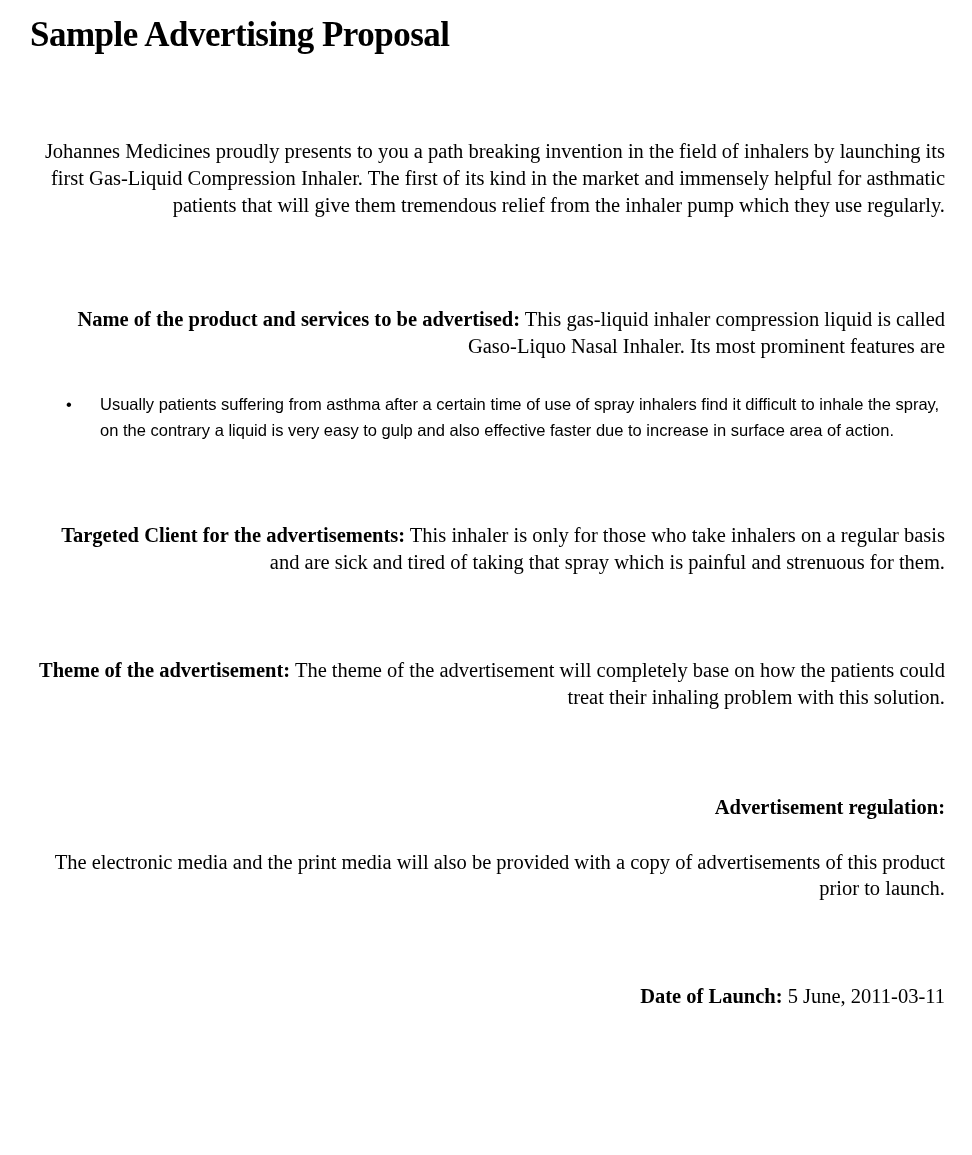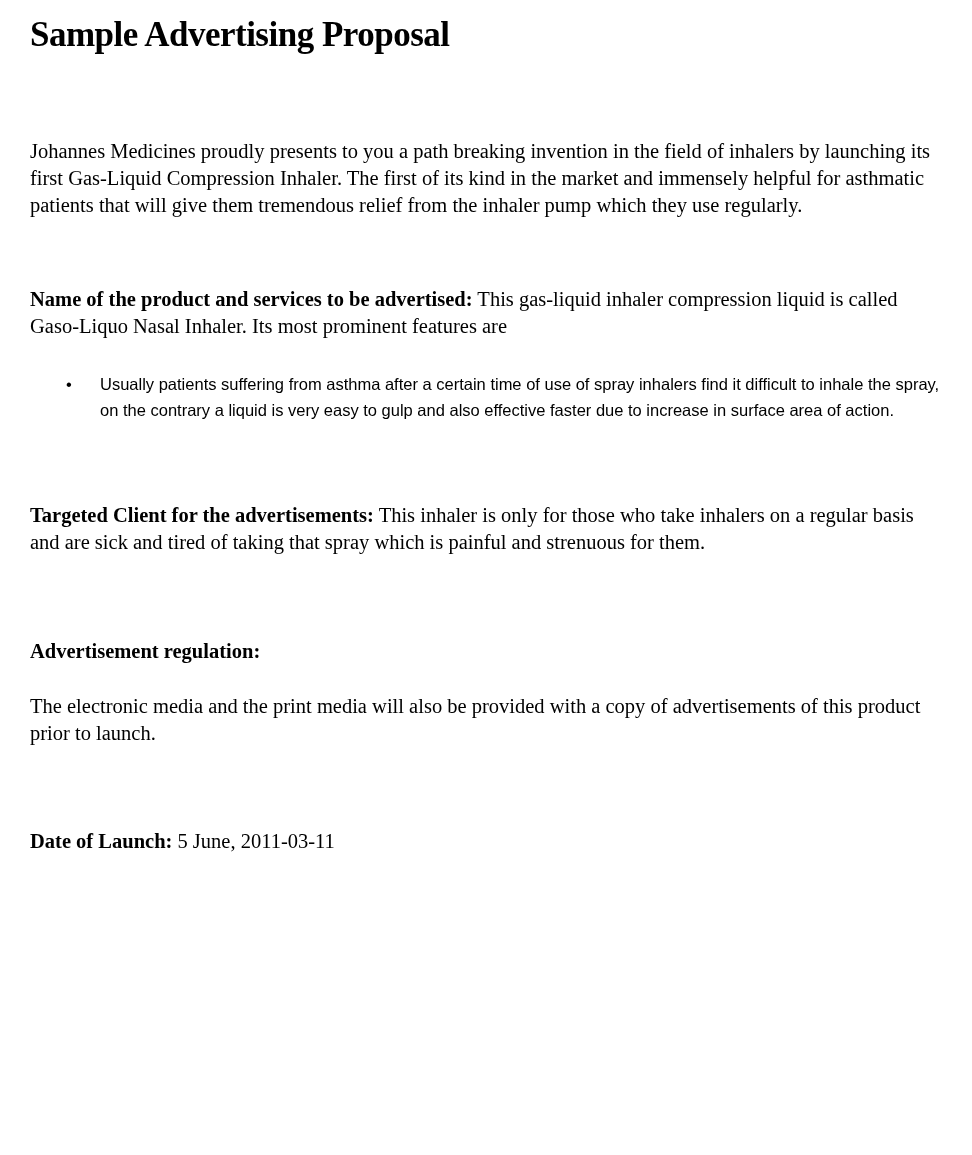--- a/index.html
+++ b/index.html
@@ -16,24 +16,24 @@
     color: #000000;
   }
   h1.doc-title {
     margin: 0;
     font-size: 35px;
     line-height: 42px;
     letter-spacing: -0.5px;
     font-weight: bold;
     font-family: "Liberation Serif", serif;
   }
-  p { margin: 0; }
+  p { margin: 0; text-align: right; }
   .lead { font-weight: bold; }
   .intro       { margin-top: 82px; }
-  .product     { margin-top: 68px; }
+  .product     { margin-top: 88px; }
   ul.features {
     margin: 31px 0 0 0;
     padding: 0 0 0 70px;
     list-style: none;
     font-family: "Liberation Sans", sans-serif;
     font-size: 16.5px;
     line-height: 26px;
   }
   ul.features li { position: relative; }
   ul.features li::before {
@@ -64,20 +64,24 @@
 
   <ul class="features">
     <li>Usually patients suffering from asthma after a certain time of use of spray inhalers find it difficult to inhale the spray, on the contrary a liquid is very easy to gulp and also effective faster due to increase in surface area of action.</li>
   </ul>
 
   <p class="targeted">
     <b class="lead">Targeted Client for the advertisements:</b>
     <span>This inhaler is only for those who take inhalers on a regular basis and are sick and tired of taking that spray which is painful and strenuous for them.</span>
   </p>
 
+  <p class="theme">
+    <b class="lead">Theme of the advertisement:</b>
+    <span>The theme of the advertisement will completely base on how the patients could treat their inhaling problem with this solution.</span>
+  </p>
 
   <p class="regulation-head">Advertisement regulation:</p>
 
   <p class="regulation-body">The electronic media and the print media will also be provided with a copy of advertisements of this product prior to launch.</p>
 
   <p class="launch">
     <b class="lead">Date of Launch:</b>
     <span>5 June, 2011-03-11</span>
   </p>
 

